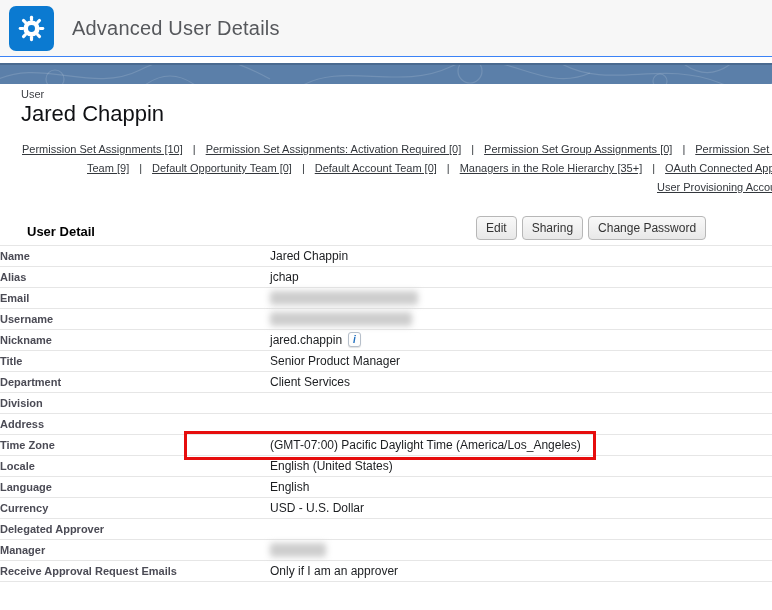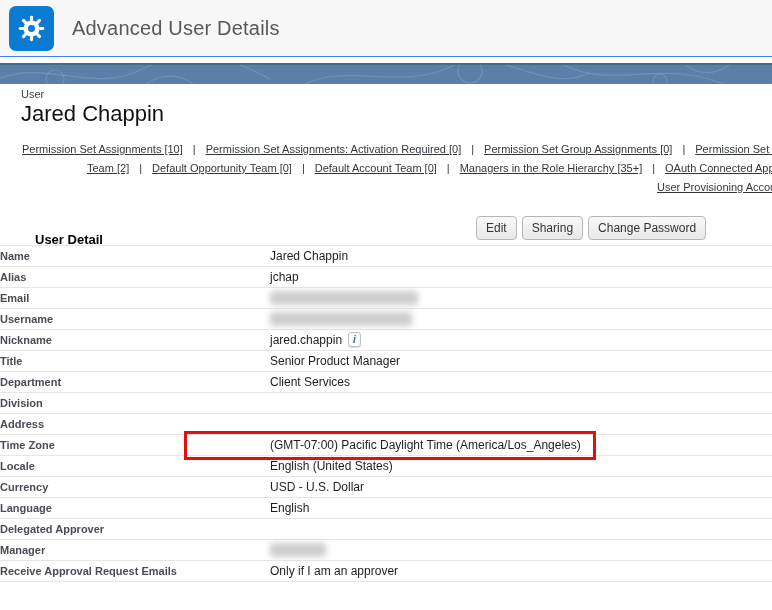--- a/index.html
+++ b/index.html
@@ -60,21 +60,21 @@
   .links .line { position: absolute; white-space: nowrap; }
   .links .line0 { top: 3px;  left: 22px; }
   .links .line1 { top: 22px; left: 87px; }
   .links .line2 { top: 41px; left: 657px; }
   .rl { color: #33373c; text-decoration: underline; cursor: pointer; text-align: right; }
   .sep { color: #33373c; margin: 0 10px; }
 
   
   .section-title {
     position: absolute; top: 219px; left: 22px;
-    margin: 13px; font-size: 13px; font-weight: 700; color: #000;
+    margin: 5px; font-size: 13px; font-weight: 700; color: #000;
   }
   .btns { position: absolute; top: 216px; left: 476px; display: flex; gap: 5px; }
   .btn {
     font-family: "Liberation Sans", sans-serif;
     font-size: 12px; color: #333;
     padding: 4px 9px;
     border: 1px solid #b7b7b7; border-radius: 4px;
     background: linear-gradient(#f9f9f9, #e8e8e8);
     cursor: pointer;
     line-height: 14px;
@@ -167,21 +167,21 @@
     </svg>
   </div>
 
   <div class="entity">
     <div class="entity-label">User</div>
     <h2 class="user-name">Jared Chappin</h2>
   </div>
 
   <div class="links" id="links">
       <div class="line line0"><span class="rl">Permission Set Assignments [10]</span><span class="sep">|</span><span class="rl">Permission Set Assignments: Activation Required [0]</span><span class="sep">|</span><span class="rl">Permission Set Group Assignments [0]</span><span class="sep">|</span><span class="rl">Permission Set License Assignments</span></div>
-      <div class="line line1"><span class="rl">Team [2]</span><span class="sep">|</span><span class="rl">Default Opportunity Team [0]</span><span class="sep">|</span><span class="rl">Default Account Team [0]</span><span class="sep">|</span><span class="rl">Managers in the Role Hierarchy [35+]</span><span class="sep">|</span><span class="rl">OAuth Connected Apps [25]</span></div>
+      <div class="line line1"><span class="rl">Team [9]</span><span class="sep">|</span><span class="rl">Default Opportunity Team [0]</span><span class="sep">|</span><span class="rl">Default Account Team [0]</span><span class="sep">|</span><span class="rl">Managers in the Role Hierarchy [35+]</span><span class="sep">|</span><span class="rl">OAuth Connected Apps [25]</span></div>
       <div class="line line2"><span class="rl">User Provisioning Accounts</span></div>
     </div>
 
   <h3 class="section-title">User Detail</h3>
   <div class="btns" id="buttons">
       <button class="btn">Edit</button>
       <button class="btn">Sharing</button>
       <button class="btn">Change Password</button>
     </div>
 
@@ -225,28 +225,28 @@
       <div class="row">
         <span class="lbl">Time Zone</span>
         <span class="val">(GMT-07:00) Pacific Daylight Time (America/Los_Angeles)</span>
         <div class="red-box"></div>
       </div>
       <div class="row">
         <span class="lbl">Locale</span>
         <span class="val">English (United States)</span>
       </div>
       <div class="row">
+        <span class="lbl">Language</span>
+        <span class="val">English</span>
+      </div>
+      <div class="row">
         <span class="lbl">Currency</span>
         <span class="val">USD - U.S. Dollar</span>
       </div>
       <div class="row">
-        <span class="lbl">Language</span>
-        <span class="val">English</span>
-      </div>
-      <div class="row">
         <span class="lbl">Delegated Approver</span>
         <span class="val"></span>
       </div>
       <div class="row">
         <span class="lbl">Manager</span>
         <span class="val"><span class="redacted" style="width: 56px;"></span></span>
       </div>
       <div class="row">
         <span class="lbl">Receive Approval Request Emails</span>
         <span class="val">Only if I am an approver</span>

